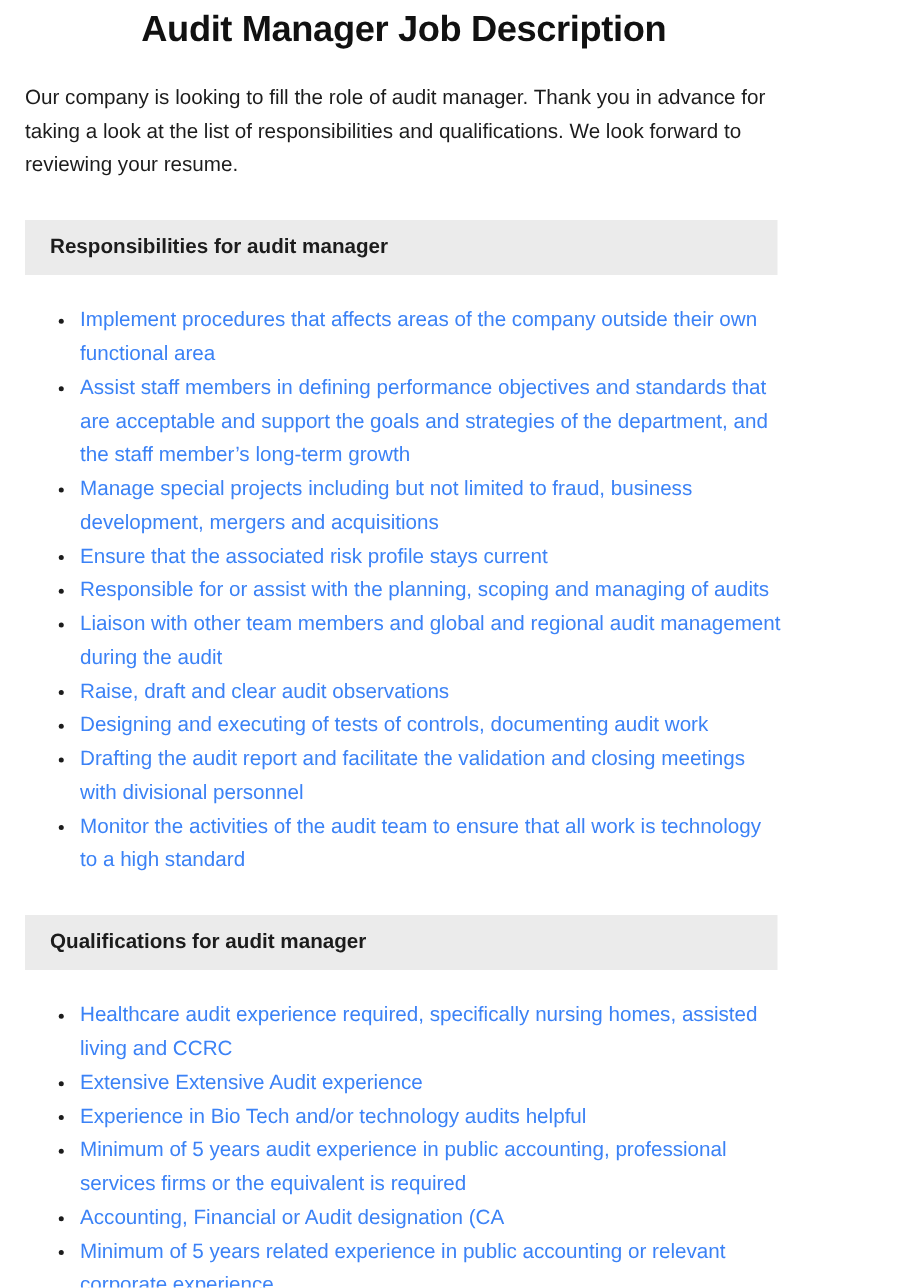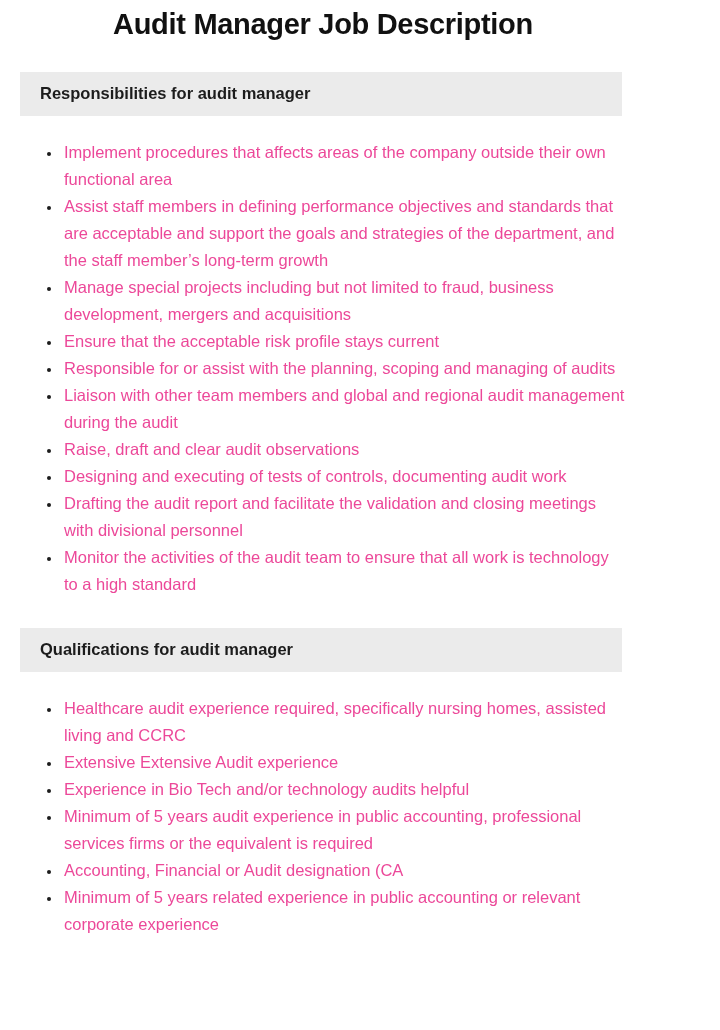--- a/index.html
+++ b/index.html
@@ -44,46 +44,47 @@
     line-height: 22px;
     font-weight: 700;
     color: #1c1c1c;
   }
   ul.bullet-list {
     margin: 23px 20px 0 0;
     padding-left: 62px;
     list-style: disc outside;
     font-size: 16.5px;
     line-height: 27px;
-    color: #ec4899;
+    color: #3b82f6;
   }
   ul.bullet-list li {
     margin: 0;
     padding-left: 2px;
   }
   ul.bullet-list li::marker {
     font-size: 14px;
     color: #1c1c1c;
   }
 </style>
 </head>
 <body>
 
 <div class="page">
 
   <h1 class="doc-title">Audit Manager Job Description</h1>
 
+  <p class="intro">Our company is looking to fill the role of audit manager. Thank you in advance for taking a look at the list of responsibilities and qualifications. We look forward to reviewing your resume.</p>
 
   <div class="section-heading">Responsibilities for audit manager</div>
 
   <ul class="bullet-list">
     <li>Implement procedures that affects areas of the company outside their own functional area</li>
     <li>Assist staff members in defining performance objectives and standards that are acceptable and support the goals and strategies of the department, and the staff member’s long-term growth</li>
     <li>Manage special projects including but not limited to fraud, business development, mergers and acquisitions</li>
-    <li>Ensure that the acceptable risk profile stays current</li>
+    <li>Ensure that the associated risk profile stays current</li>
     <li>Responsible for or assist with the planning, scoping and managing of audits</li>
     <li>Liaison with other team members and global and regional audit management during the audit</li>
     <li>Raise, draft and clear audit observations</li>
     <li>Designing and executing of tests of controls, documenting audit work</li>
     <li>Drafting the audit report and facilitate the validation and closing meetings with divisional personnel</li>
     <li>Monitor the activities of the audit team to ensure that all work is technology to a high standard</li>
   </ul>
 
   <div class="section-heading">Qualifications for audit manager</div>
 

